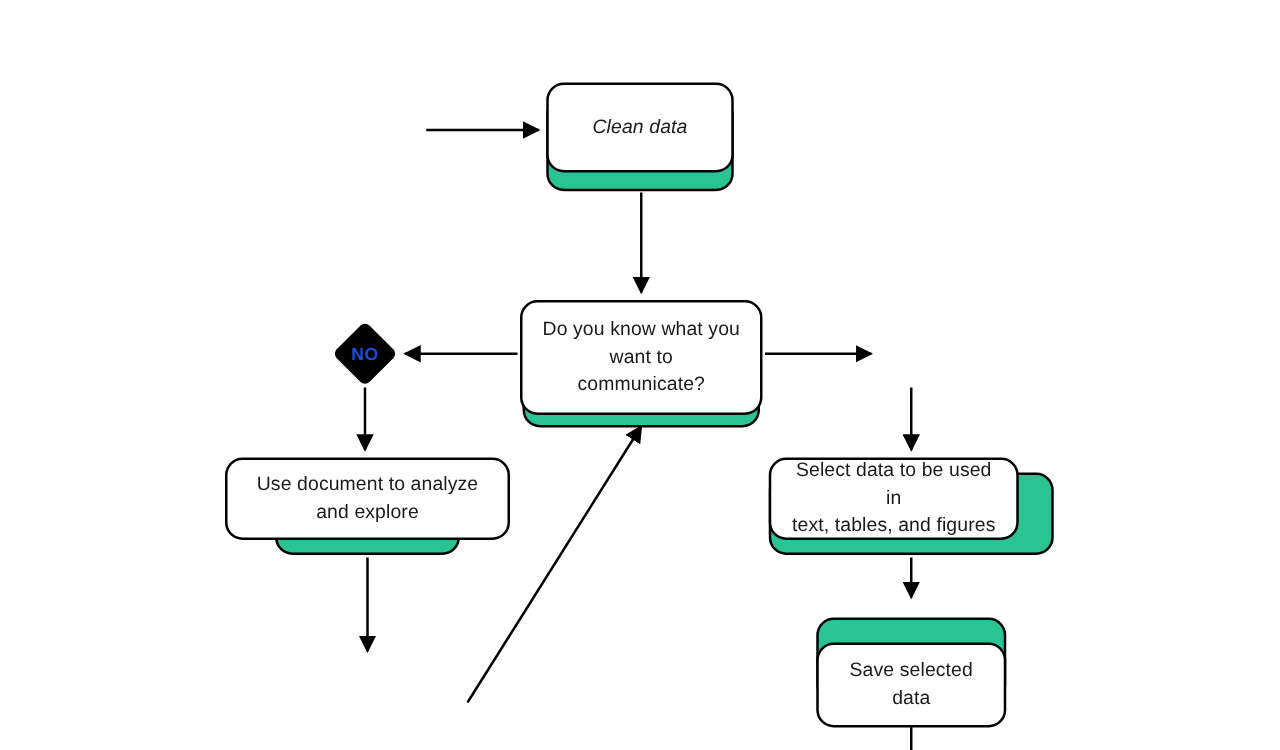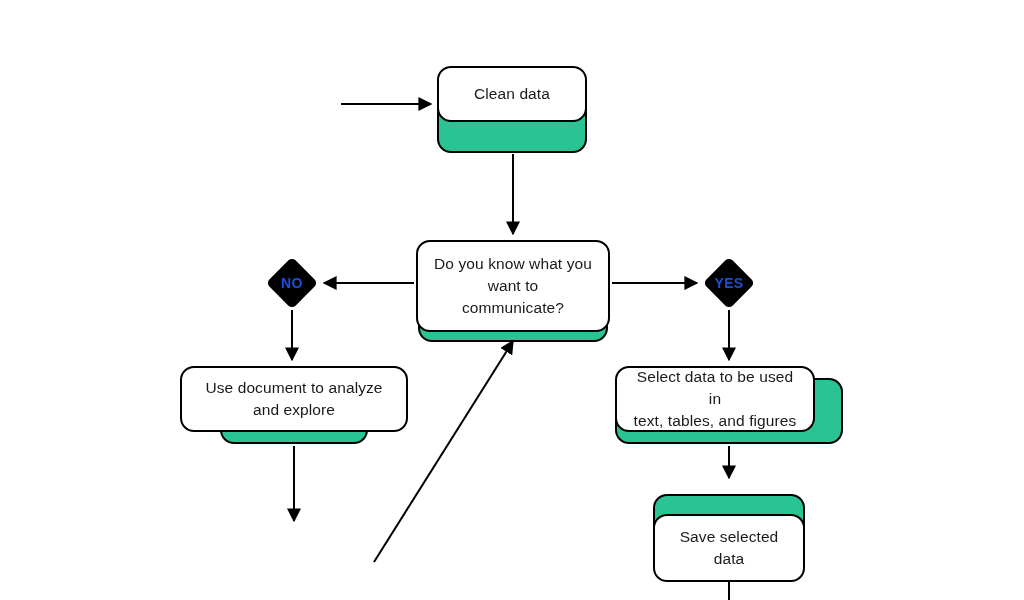--- a/index.html
+++ b/index.html
@@ -129,21 +129,21 @@
     </g>
 
     <g>
       <line x1="729" y1="563" x2="729" y2="600" stroke="#000000" stroke-width="2"></line>
     </g>
   </svg>
 
 
   <div class="node" style="left:437px; top:66px; width:150px; height:76px;">
     <div class="node-shadow" style="left:0px; top:11px; width:150px; height:76px;"></div>
-    <div class="node-face" style="height:56px;">
+    <div class="node-face" style="height:72px;font-style:italic;">
       <span class="node-label">Clean data</span>
     </div>
   </div>
 
   <div class="node" style="left:416px; top:240px; width:194px; height:92px;">
     <div class="node-shadow" style="left:2px; top:10px; width:190px; height:92px;"></div>
     <div class="node-face" style="height:92px;">
       <span class="node-label">Do you know what you
 want to
 communicate?</span>
@@ -173,18 +173,14 @@
 data</span>
     </div>
   </div>
 
 
   <div class="diamond" style="left:266px; top:257px; width:52px; height:52px;">
     <div class="diamond-shape" style="width:37px; height:37px;"></div>
     <span class="diamond-label">NO</span>
   </div>
 
-  <div class="diamond" style="left:703px; top:257px; width:52px; height:52px;">
-    <div class="diamond-shape" style="width:37px; height:37px;"></div>
-    <span class="diamond-label">YES</span>
-  </div>
 
 </div>
 
 </body></html>

